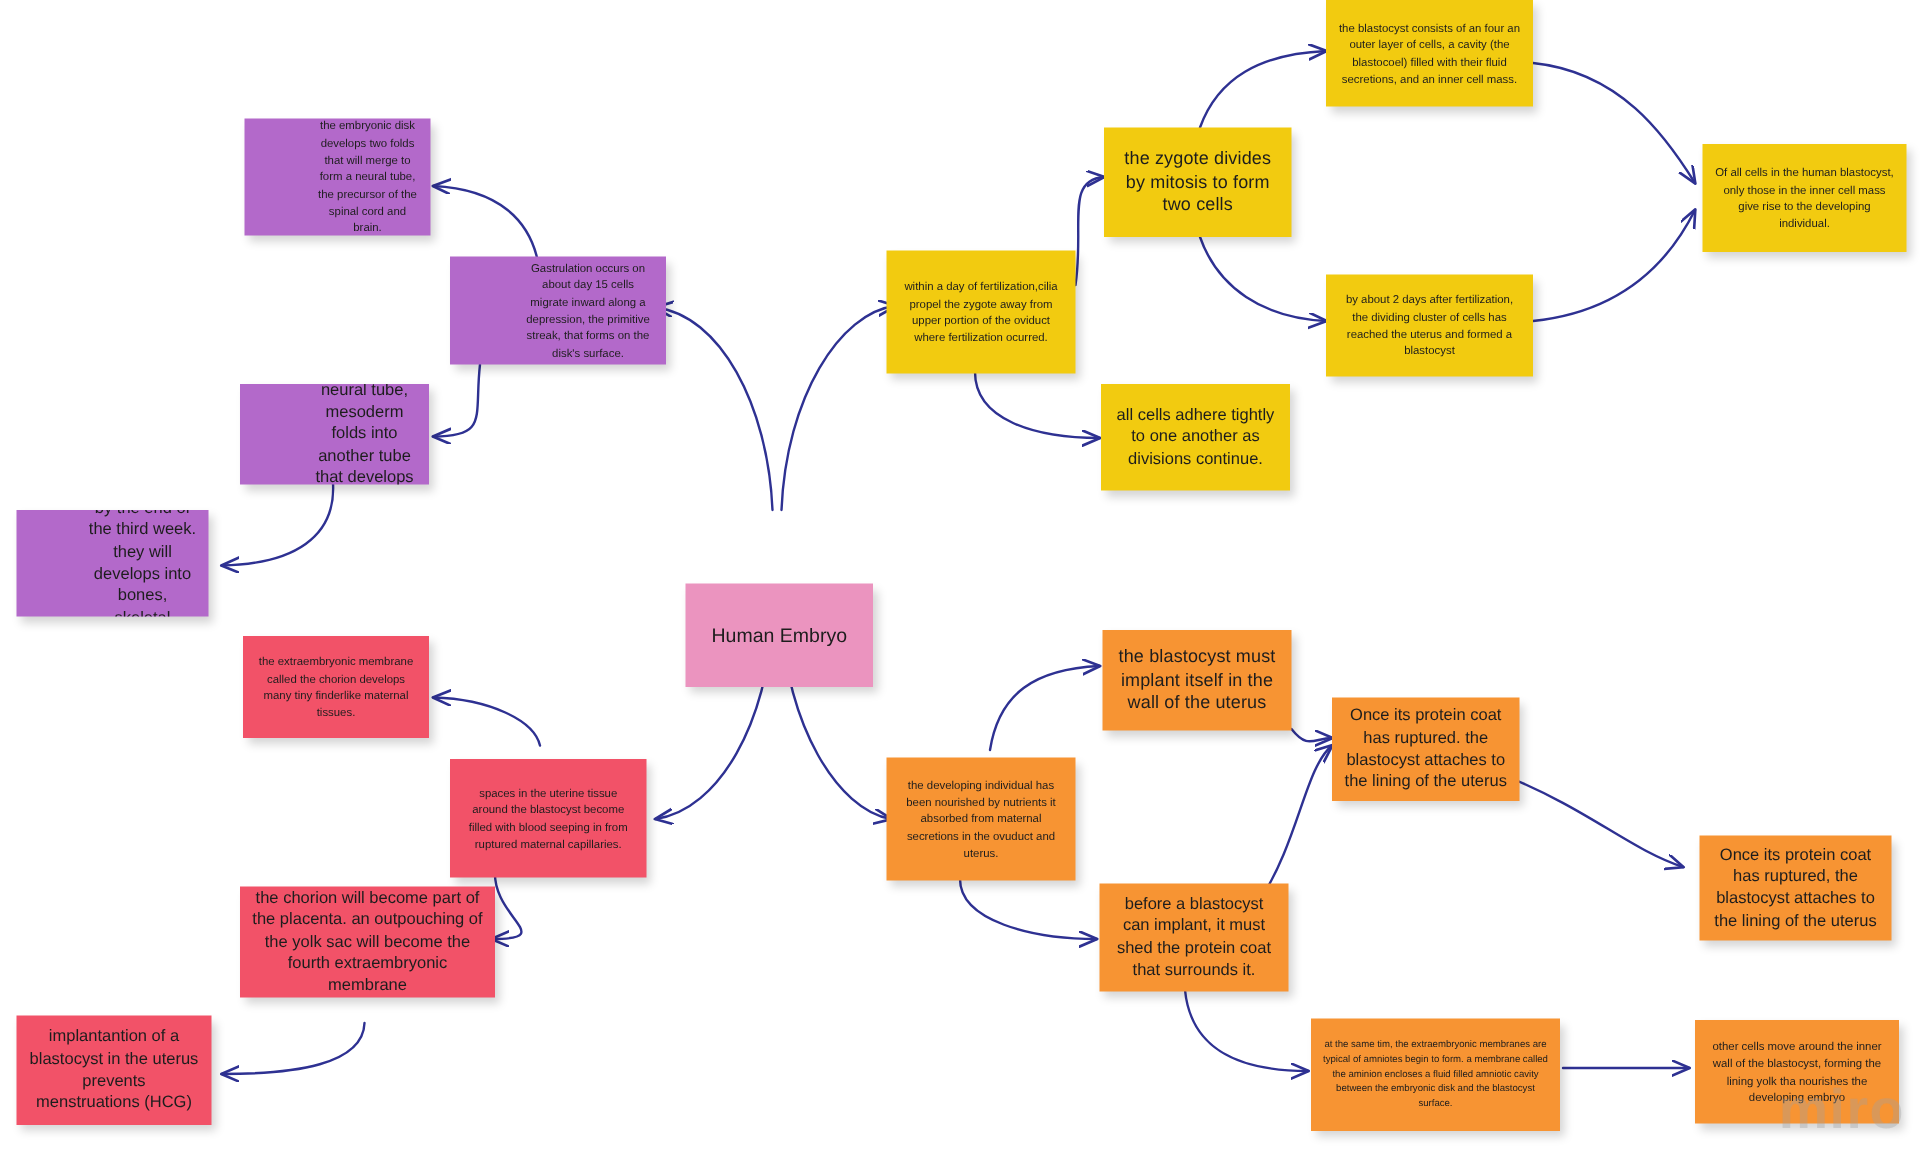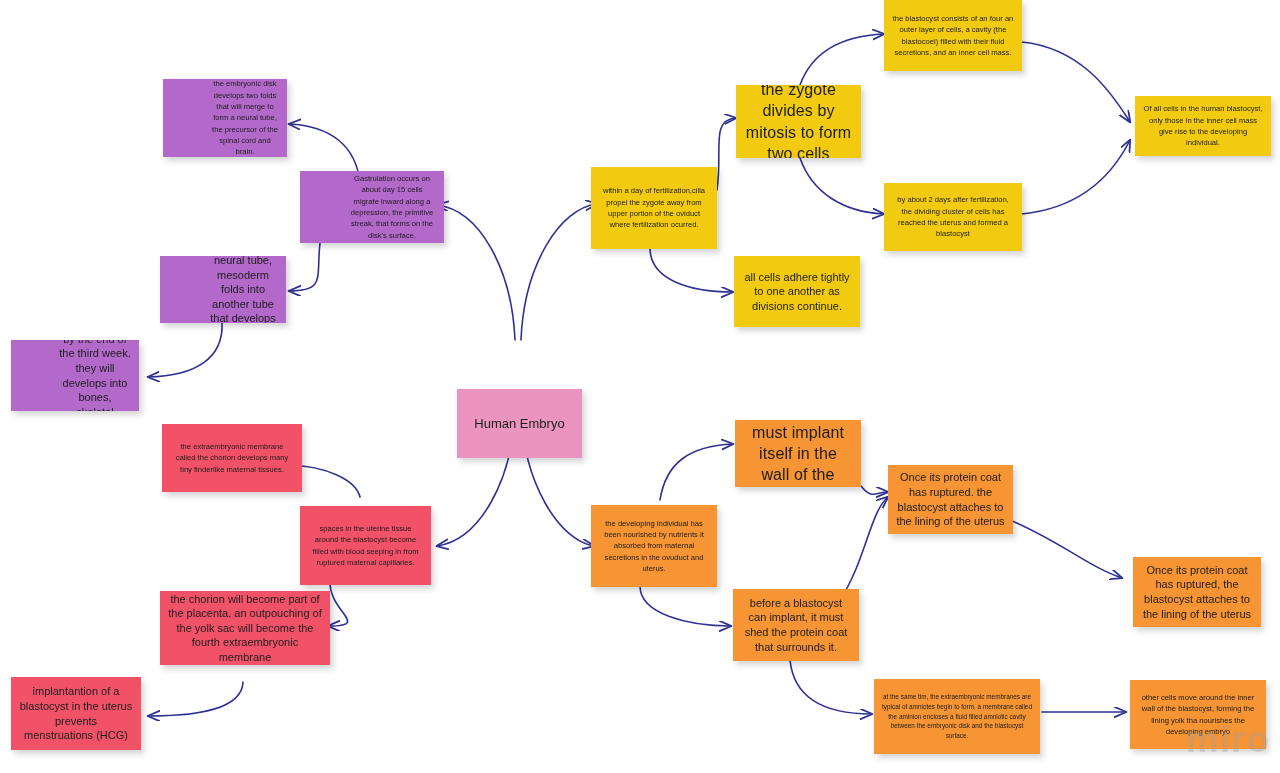--- a/index.html
+++ b/index.html
@@ -31,21 +31,21 @@
     box-shadow: 3px 4px 6px rgba(0,0,0,0.17);
     overflow: hidden;
     word-wrap: break-word;
   }
   .node span { display: block; width: 100%; }
   .c-center { background: #eb94bf; margin-top: 48px; }
   .c-yellow { background: #f2cb10; }
   .c-purple { background: #b369ca; padding-left: 48px; }
   .c-pink   { background: #f25268; }
   .c-orange { background: #f79433; }
-  .t-lg  { font-size: 16px; letter-spacing: .1px; }
+  .t-lg  { font-size: 12px; letter-spacing: .1px; }
   .t-md  { font-size: 11px; }
   .t-sm  { font-size: 7.6px; line-height: 1.5; }
   .t-xs  { font-size: 6.4px; line-height: 1.55; }
   .t-center-title { font-size: 13px; }
   #watermark {
     position: absolute;
     right: 10px; bottom: 12px;
     font-size: 37px;
     font-weight: 700;
     color: rgba(160,160,160,0.35);
@@ -132,21 +132,21 @@
   </div>
 
   <div class="node c-yellow t-sm" style="left:884px; top:0px; width:138px; height:71px;">
     <span>the blastocyst consists of an four an outer layer of cells, a cavity (the blastocoel) filled with their fluid secretions, and an inner cell mass.</span>
   </div>
 
   <div class="node c-yellow t-sm" style="left:884px; top:183px; width:138px; height:68px;">
     <span>by about 2 days after fertilization, the dividing cluster of cells has reached the uterus and formed a blastocyst</span>
   </div>
 
-  <div class="node c-yellow t-sm" style="left:1135px; top:96px; width:136px; height:60px;">
+  <div class="node c-yellow t-sm" style="left:1135px; top:96px; width:136px; height:72px;">
     <span>Of all cells in the human blastocyst, only those in the inner cell mass give rise to the developing individual.</span>
   </div>
 
   <div class="node c-purple t-sm" style="left:300px; top:171px; width:144px; height:72px;">
     <span>Gastrulation occurs on about day 15 cells migrate inward along a depression, the primitive streak, that forms on the disk's surface.</span>
   </div>
 
   <div class="node c-purple t-sm" style="left:163px; top:79px; width:124px; height:78px;">
     <span>the embryonic disk develops two folds that will merge to form a neural tube, the precursor of the spinal cord and brain.</span>
   </div>
@@ -156,21 +156,21 @@
   </div>
 
   <div class="node c-purple t-md" style="left:11px; top:340px; width:128px; height:71px;">
     <span>somites form by the end of the third week. they will develops into bones, skeletal muscles etc.</span>
   </div>
 
   <div class="node c-pink t-sm" style="left:300px; top:506px; width:131px; height:79px;">
     <span>spaces in the uterine tissue around the blastocyst become filled with blood seeping in from ruptured maternal capillaries.</span>
   </div>
 
-  <div class="node c-pink t-sm" style="left:162px; top:424px; width:140px; height:68px;">
+  <div class="node c-pink t-sm" style="left:162px; top:424px; width:124px; height:68px;">
     <span>the extraembryonic membrane called the chorion develops many tiny finderlike maternal tissues.</span>
   </div>
 
   <div class="node c-pink t-md" style="left:160px; top:591px; width:170px; height:74px;">
     <span>the chorion will become part of the placenta. an outpouching of the yolk sac will become the fourth extraembryonic membrane</span>
   </div>
 
   <div class="node c-pink t-md" style="left:11px; top:677px; width:130px; height:73px;">
     <span>implantantion of a blastocyst in the uterus prevents menstruations (HCG)</span>
   </div>

